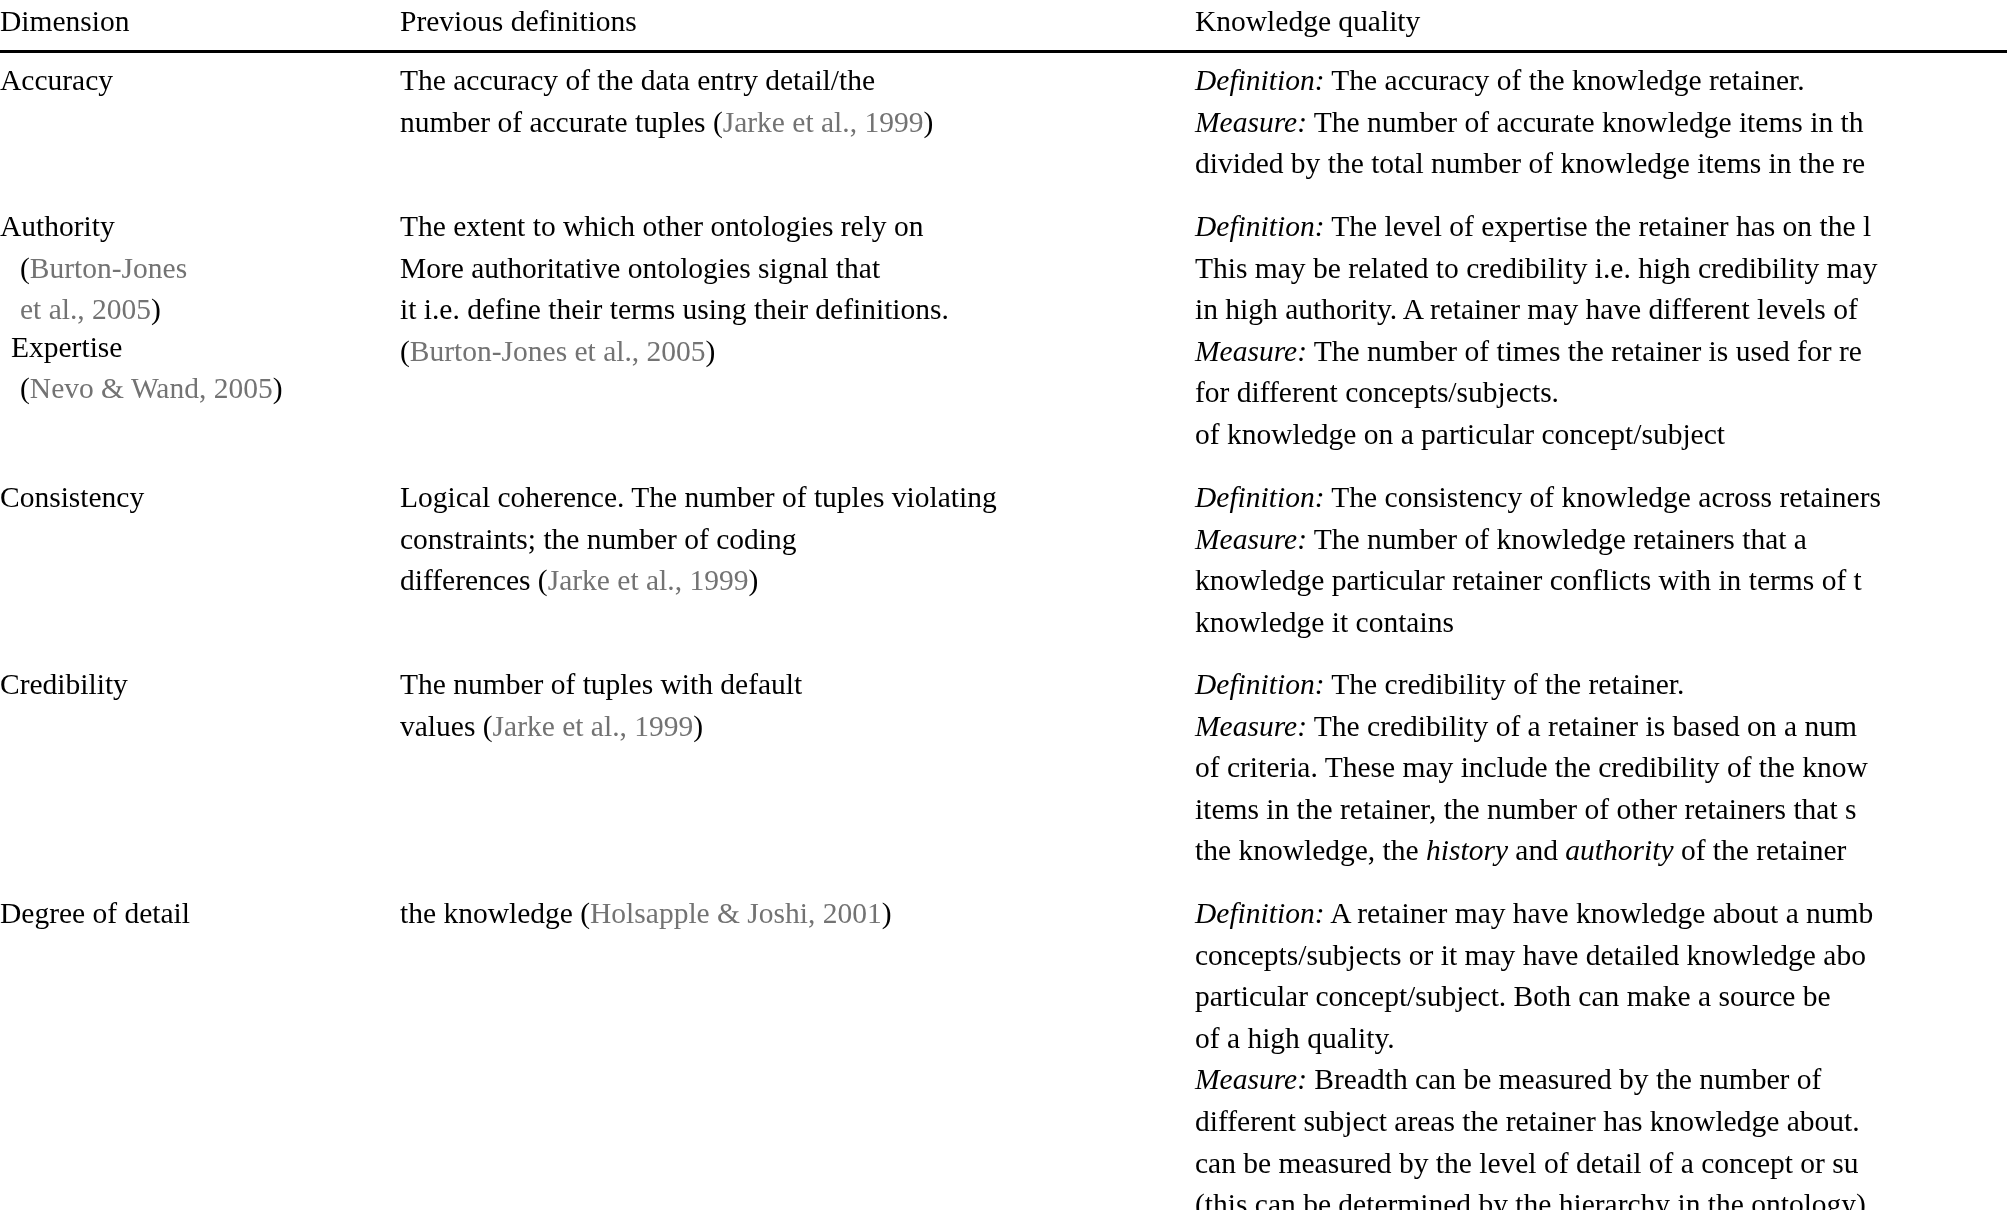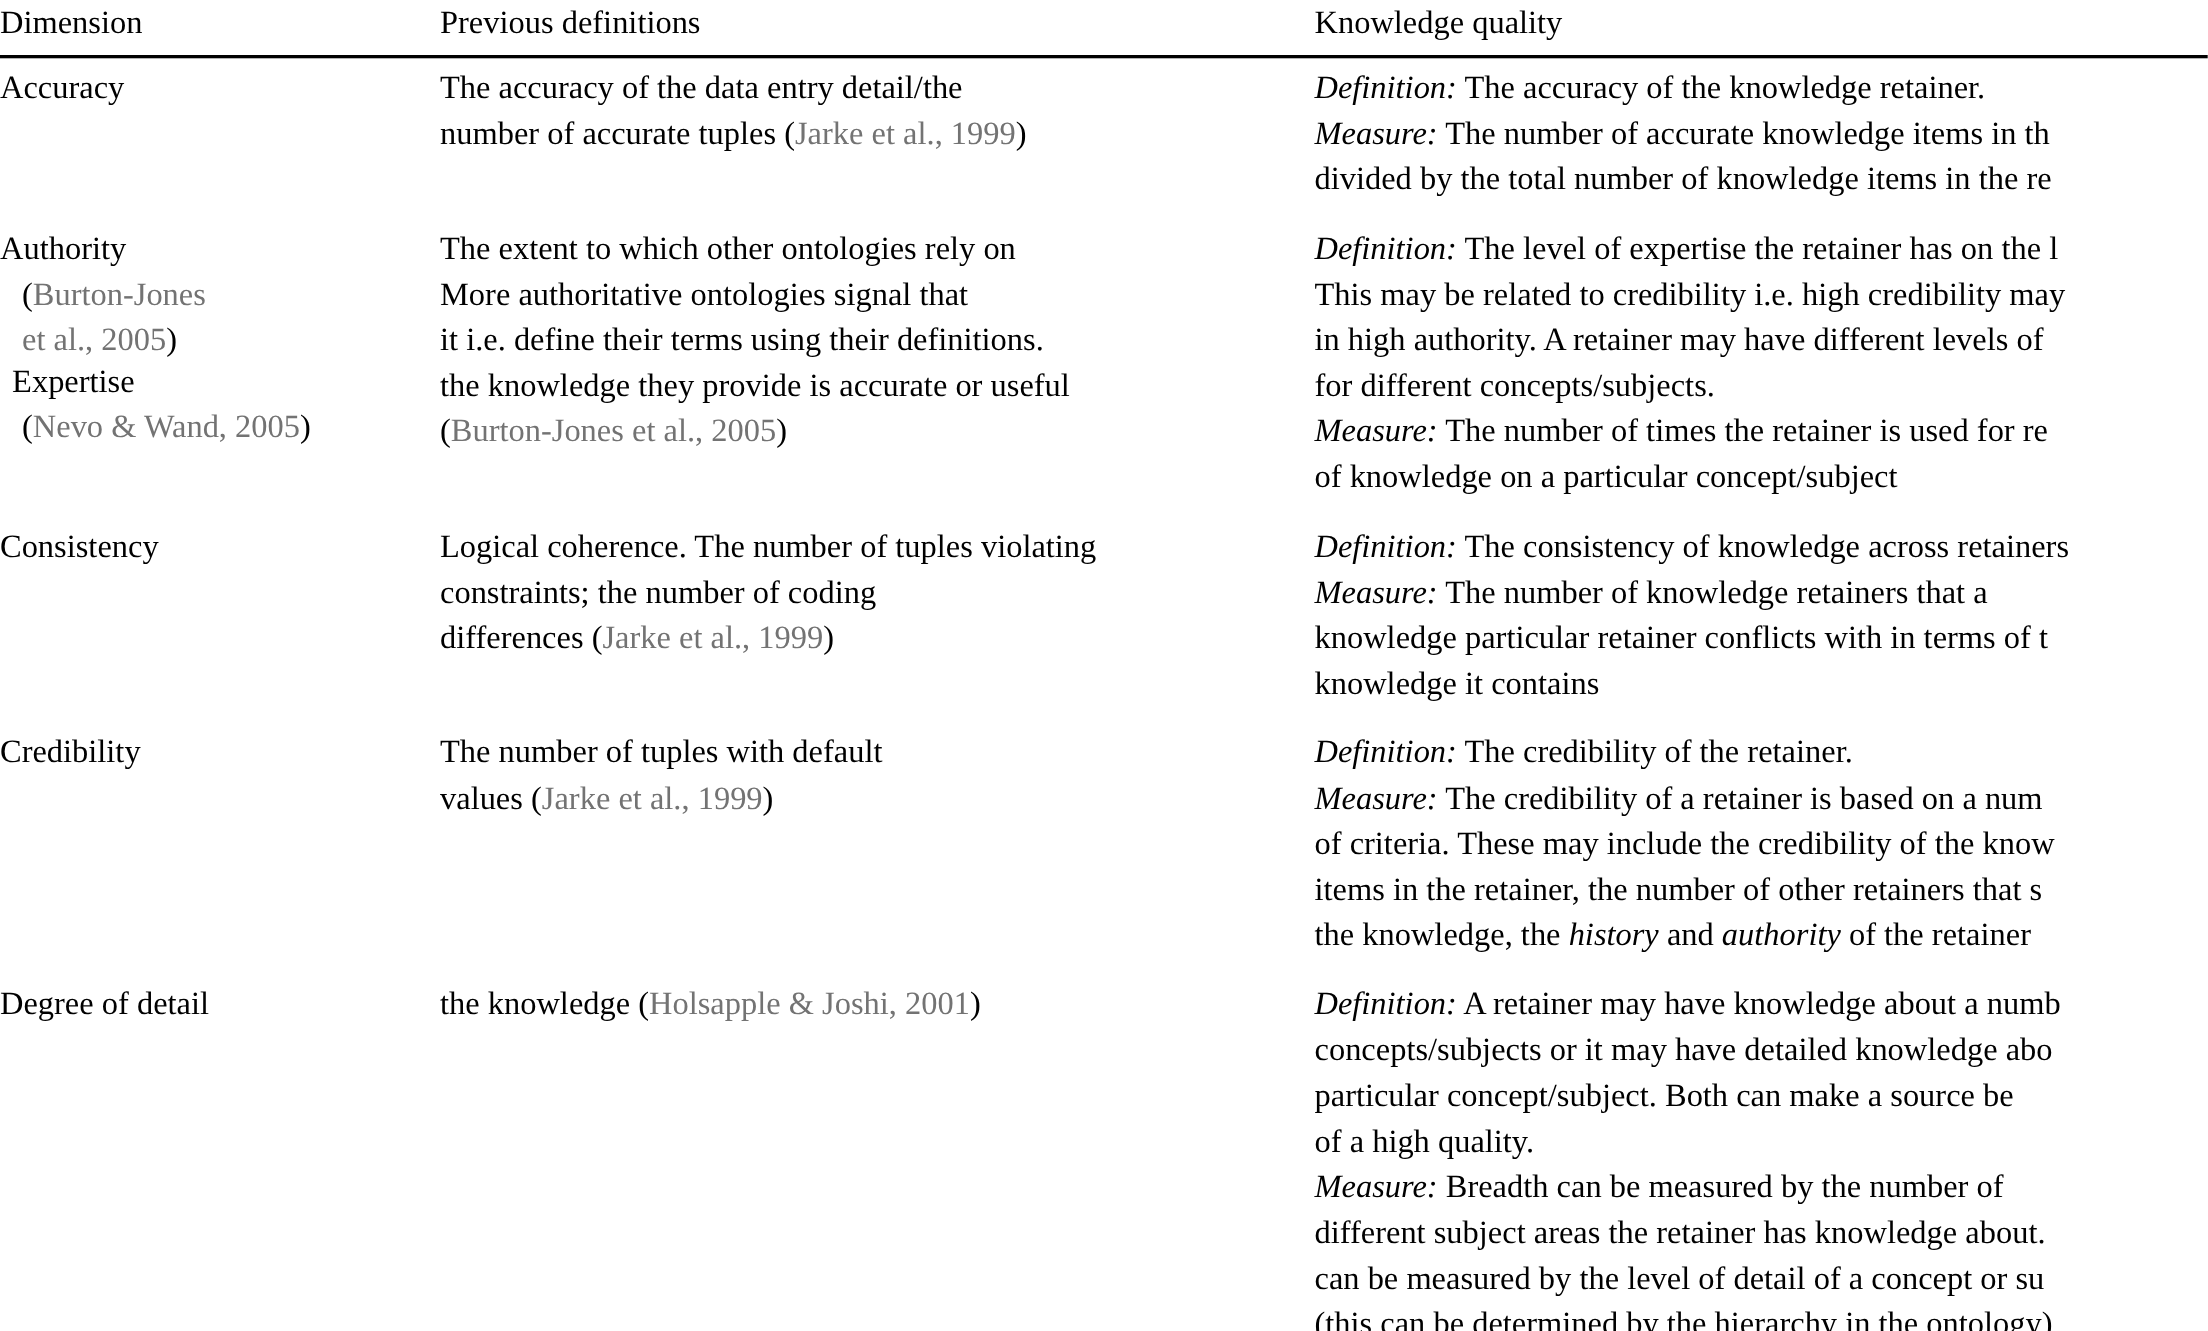--- a/index.html
+++ b/index.html
@@ -94,29 +94,28 @@
       <span class="line">Authority</span>
       <span class="line indent"><span>(</span><span class="cite">Burton-Jones</span></span>
       <span class="line indent"><span class="cite">et al., 2005</span><span>)</span></span>
       <span class="line" style="margin-top:-4px;padding-left:11px;">Expertise</span>
       <span class="line indent"><span>(</span><span class="cite">Nevo &amp; Wand, 2005</span><span>)</span></span>
     </div>
     <div class="cell c2">
       <span class="line">The extent to which other ontologies rely on</span>
       <span class="line">More authoritative ontologies signal that</span>
       <span class="line">it i.e. define their terms using their definitions.</span>
-      <span class="line">the knowledge they provide is accurate or useful</span>
       <span class="line"><span>(</span><span class="cite">Burton-Jones et al., 2005</span><span>)</span></span>
     </div>
     <div class="cell c3">
       <span class="line"><span class="label">Definition:</span><span> The level of expertise the retainer has on the l</span></span>
       <span class="line">This may be related to credibility i.e. high credibility may</span>
       <span class="line">in high authority. A retainer may have different levels of</span>
+      <span class="line"><span class="label">Measure:</span><span> The number of times the retainer is used for re</span></span>
       <span class="line">for different concepts/subjects.</span>
-      <span class="line"><span class="label">Measure:</span><span> The number of times the retainer is used for re</span></span>
       <span class="line">of knowledge on a particular concept/subject</span>
     </div>
   </div>
 
   <div class="row" style="top:477px;">
     <div class="cell c1">
       <span class="line">Consistency</span>
     </div>
     <div class="cell c2">
       <span class="line">Logical coherence. The number of tuples violating</span>

